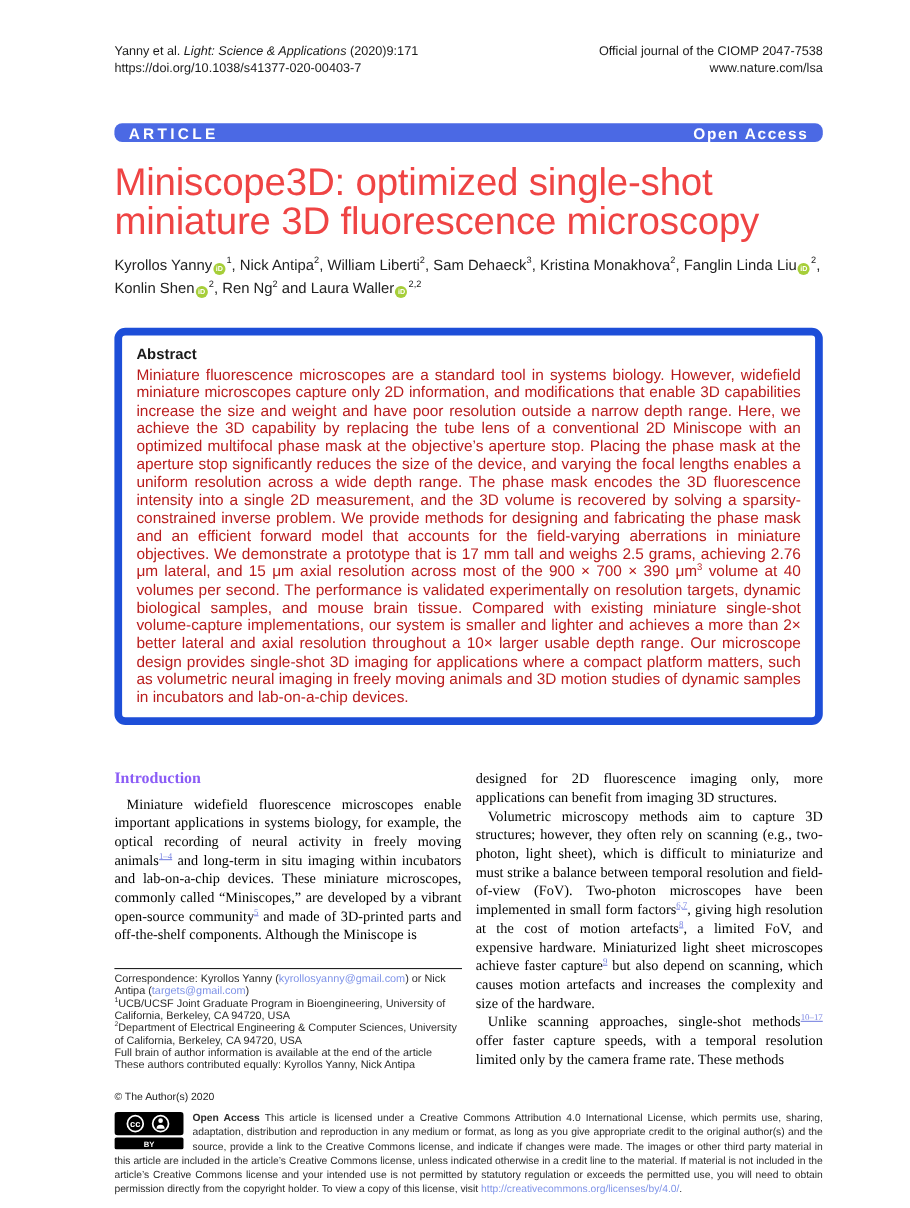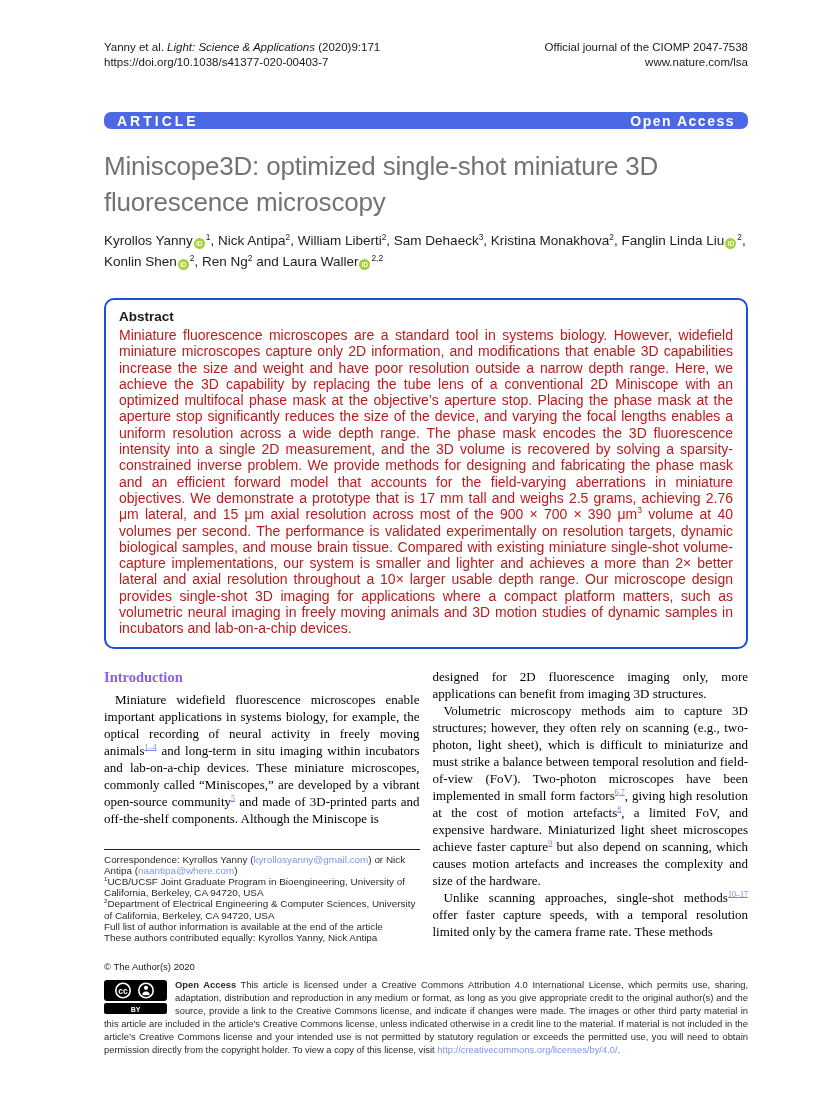--- a/index.html
+++ b/index.html
@@ -23,37 +23,37 @@
     display:flex; justify-content:space-between; align-items:center;
     background:#4b69e4; border-radius:7px;
     padding:5px 13px; height:17px;
     margin-bottom:19px;
   }
   .banner span { color:#ffffff; font-weight:bold; font-size:14px; }
   .banner-left { letter-spacing:3px; }
   .banner-right { letter-spacing:1.5px; }
   
   .title {
-    font-size:26px; font-weight:400; line-height:36px;
-    letter-spacing:-0.2px; color:#737373;
+    font-size:35px; font-weight:400; line-height:36px;
+    letter-spacing:-0.2px; color:#ef4444;
     margin-bottom:10px;
   }
   
   .authors { font-size:13.5px; line-height:21px; color:#222; margin-bottom:26px; }
   sup { font-size:0.62em; line-height:0; vertical-align:super; }
   .orcid {
     display:inline-block; width:11px; height:11px; border-radius:50%;
     background:#a6ce39; color:#fff; font-size:6.5px; font-weight:bold;
     text-align:center; line-height:11px; vertical-align:-1px; margin:0 1px;
   }
   
   .abstract {
-    border:2px solid #1d4ed8; border-radius:10px;
+    border:7px solid #1d4ed8; border-radius:10px;
     padding:8px 13px 10px 13px;
-    margin-bottom:19px;
+    margin-bottom:40px;
   }
   .abs-head { font-size:13.5px; font-weight:bold; line-height:18px; margin-bottom:1px; }
   .abs-body { font-size:14px; line-height:16.3px; text-align:justify; color:#b91c1c; }
   
   .columns { display:flex; gap:13px; }
   .col { width:328.5px; }
   .sec-head {
     font-family:"Liberation Serif", serif;
     font-size:14.5px; font-weight:bold; line-height:18px; margin-bottom:5px;
     color:#8b5cf6;
@@ -105,24 +105,24 @@
     <div class="abs-body">Miniature fluorescence microscopes are a standard tool in systems biology. However, widefield miniature microscopes capture only 2D information, and modifications that enable 3D capabilities increase the size and weight and have poor resolution outside a narrow depth range. Here, we achieve the 3D capability by replacing the tube lens of a conventional 2D Miniscope with an optimized multifocal phase mask at the objective’s aperture stop. Placing the phase mask at the aperture stop significantly reduces the size of the device, and varying the focal lengths enables a uniform resolution across a wide depth range. The phase mask encodes the 3D fluorescence intensity into a single 2D measurement, and the 3D volume is recovered by solving a sparsity-constrained inverse problem. We provide methods for designing and fabricating the phase mask and an efficient forward model that accounts for the field-varying aberrations in miniature objectives. We demonstrate a prototype that is 17 mm tall and weighs 2.5 grams, achieving 2.76 μm lateral, and 15 μm axial resolution across most of the 900 × 700 × 390 μm<sup>3</sup> volume at 40 volumes per second. The performance is validated experimentally on resolution targets, dynamic biological samples, and mouse brain tissue. Compared with existing miniature single-shot volume-capture implementations, our system is smaller and lighter and achieves a more than 2× better lateral and axial resolution throughout a 10× larger usable depth range. Our microscope design provides single-shot 3D imaging for applications where a compact platform matters, such as volumetric neural imaging in freely moving animals and 3D motion studies of dynamic samples in incubators and lab-on-a-chip devices.</div>
   </div>
 
   <div class="columns">
     <div class="col">
       <h2 class="sec-head">Introduction</h2>
       <p class="body indent">Miniature widefield fluorescence microscopes enable important applications in systems biology, for example, the optical recording of neural activity in freely moving animals<sup class="reflink">1–4</sup> and long-term in situ imaging within incubators and lab-on-a-chip devices. These miniature microscopes, commonly called “Miniscopes,” are developed by a vibrant open-source community<sup class="reflink">5</sup> and made of 3D-printed parts and off-the-shelf components. Although the Miniscope is</p>
 
       <div class="footnotes">
         <hr class="fn-rule">
-        <div class="fn">Correspondence: Kyrollos Yanny (<span class="link">kyrollosyanny@gmail.com</span>) or Nick Antipa (<span class="link">naantipa@where.com</span>)</div>
+        <div class="fn">Correspondence: Kyrollos Yanny (<span class="link">kyrollosyanny@gmail.com</span>) or Nick Antipa (<span class="link">targets@gmail.com</span>)</div>
         <div class="fn"><sup>1</sup>UCB/UCSF Joint Graduate Program in Bioengineering, University of California, Berkeley, CA 94720, USA</div>
         <div class="fn"><sup>2</sup>Department of Electrical Engineering &amp; Computer Sciences, University of California, Berkeley, CA 94720, USA</div>
-        <div class="fn">Full list of author information is available at the end of the article</div>
+        <div class="fn">Full brain of author information is available at the end of the article</div>
         <div class="fn">These authors contributed equally: Kyrollos Yanny, Nick Antipa</div>
       </div>
     </div>
 
     <div class="col">
       <p class="body">designed for 2D fluorescence imaging only, more applications can benefit from imaging 3D structures.</p>
       <p class="body indent">Volumetric microscopy methods aim to capture 3D structures; however, they often rely on scanning (e.g., two-photon, light sheet), which is difficult to miniaturize and must strike a balance between temporal resolution and field-of-view (FoV). Two-photon microscopes have been implemented in small form factors<sup class="reflink">6,7</sup>, giving high resolution at the cost of motion artefacts<sup class="reflink">8</sup>, a limited FoV, and expensive hardware. Miniaturized light sheet microscopes achieve faster capture<sup class="reflink">9</sup> but also depend on scanning, which causes motion artefacts and increases the complexity and size of the hardware.</p>
       <p class="body indent">Unlike scanning approaches, single-shot methods<sup class="reflink">10–17</sup> offer faster capture speeds, with a temporal resolution limited only by the camera frame rate. These methods</p>
     </div>
   </div>

